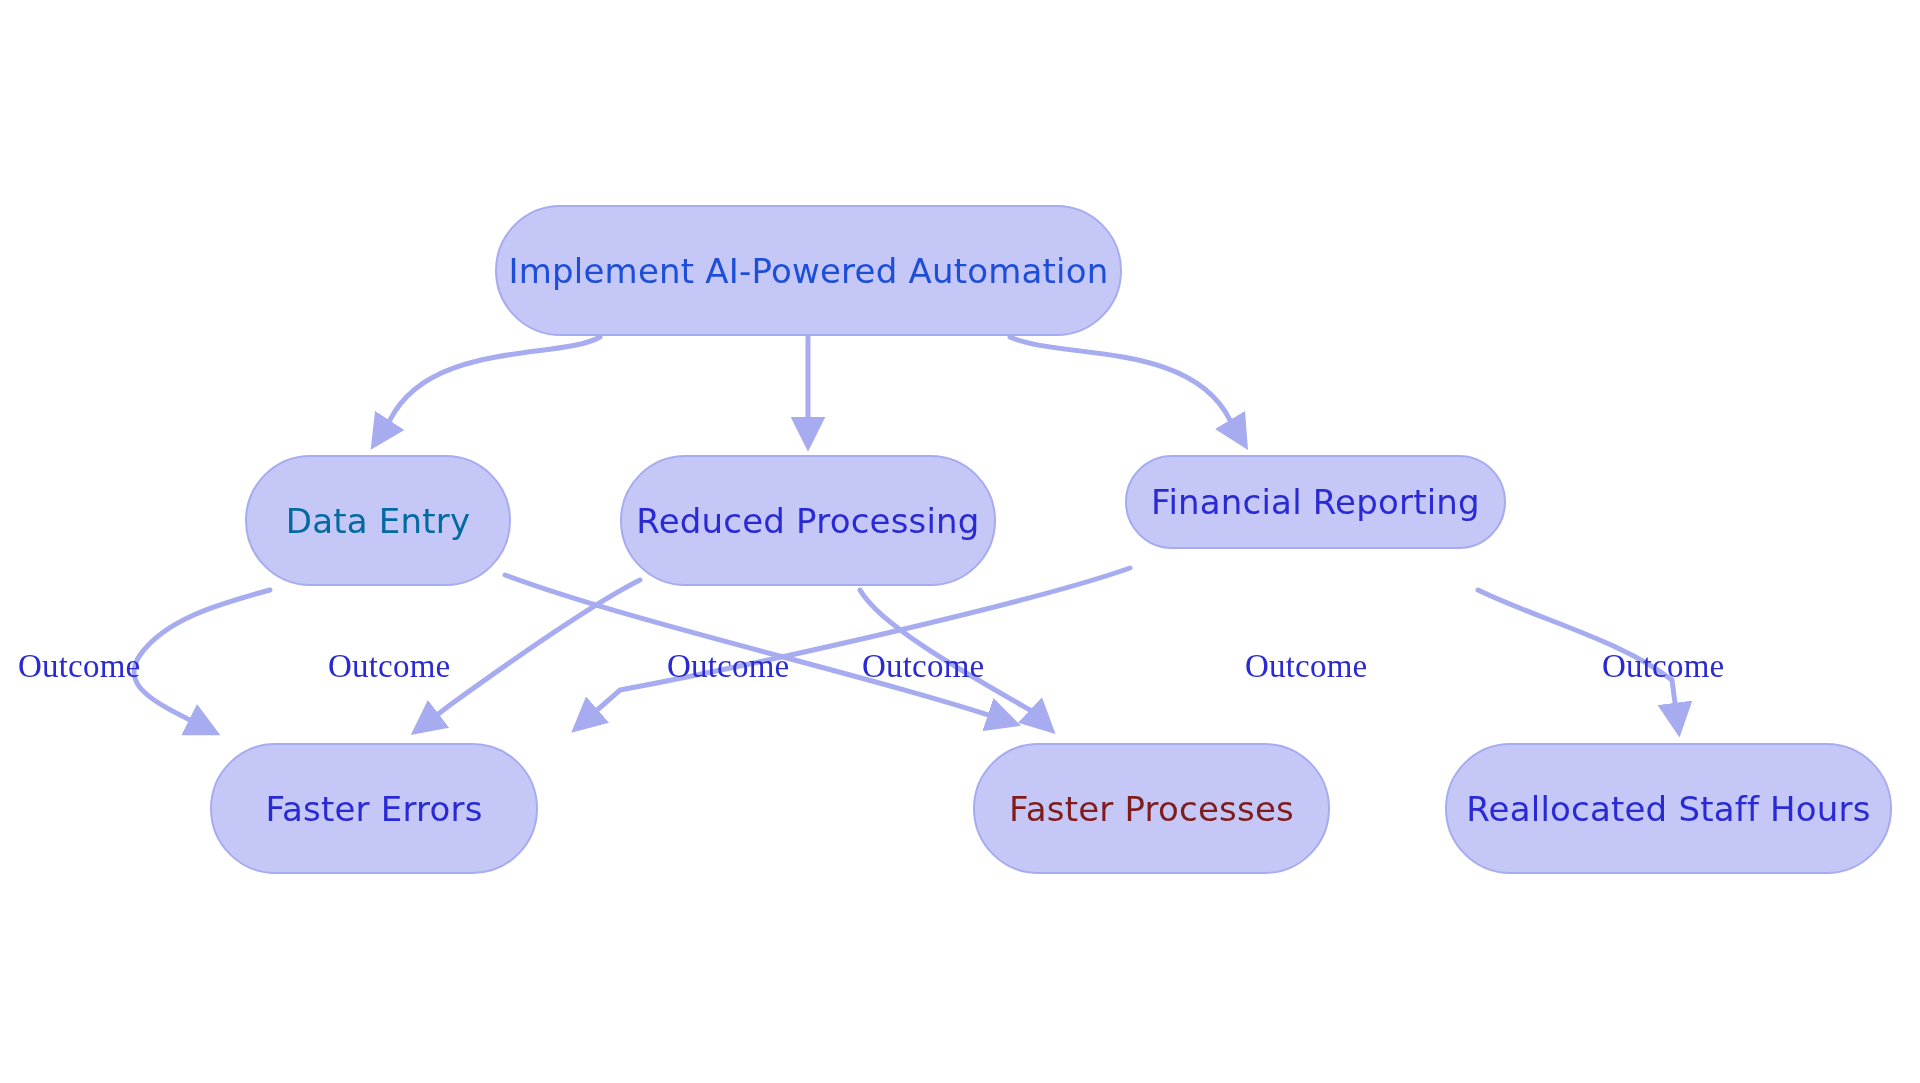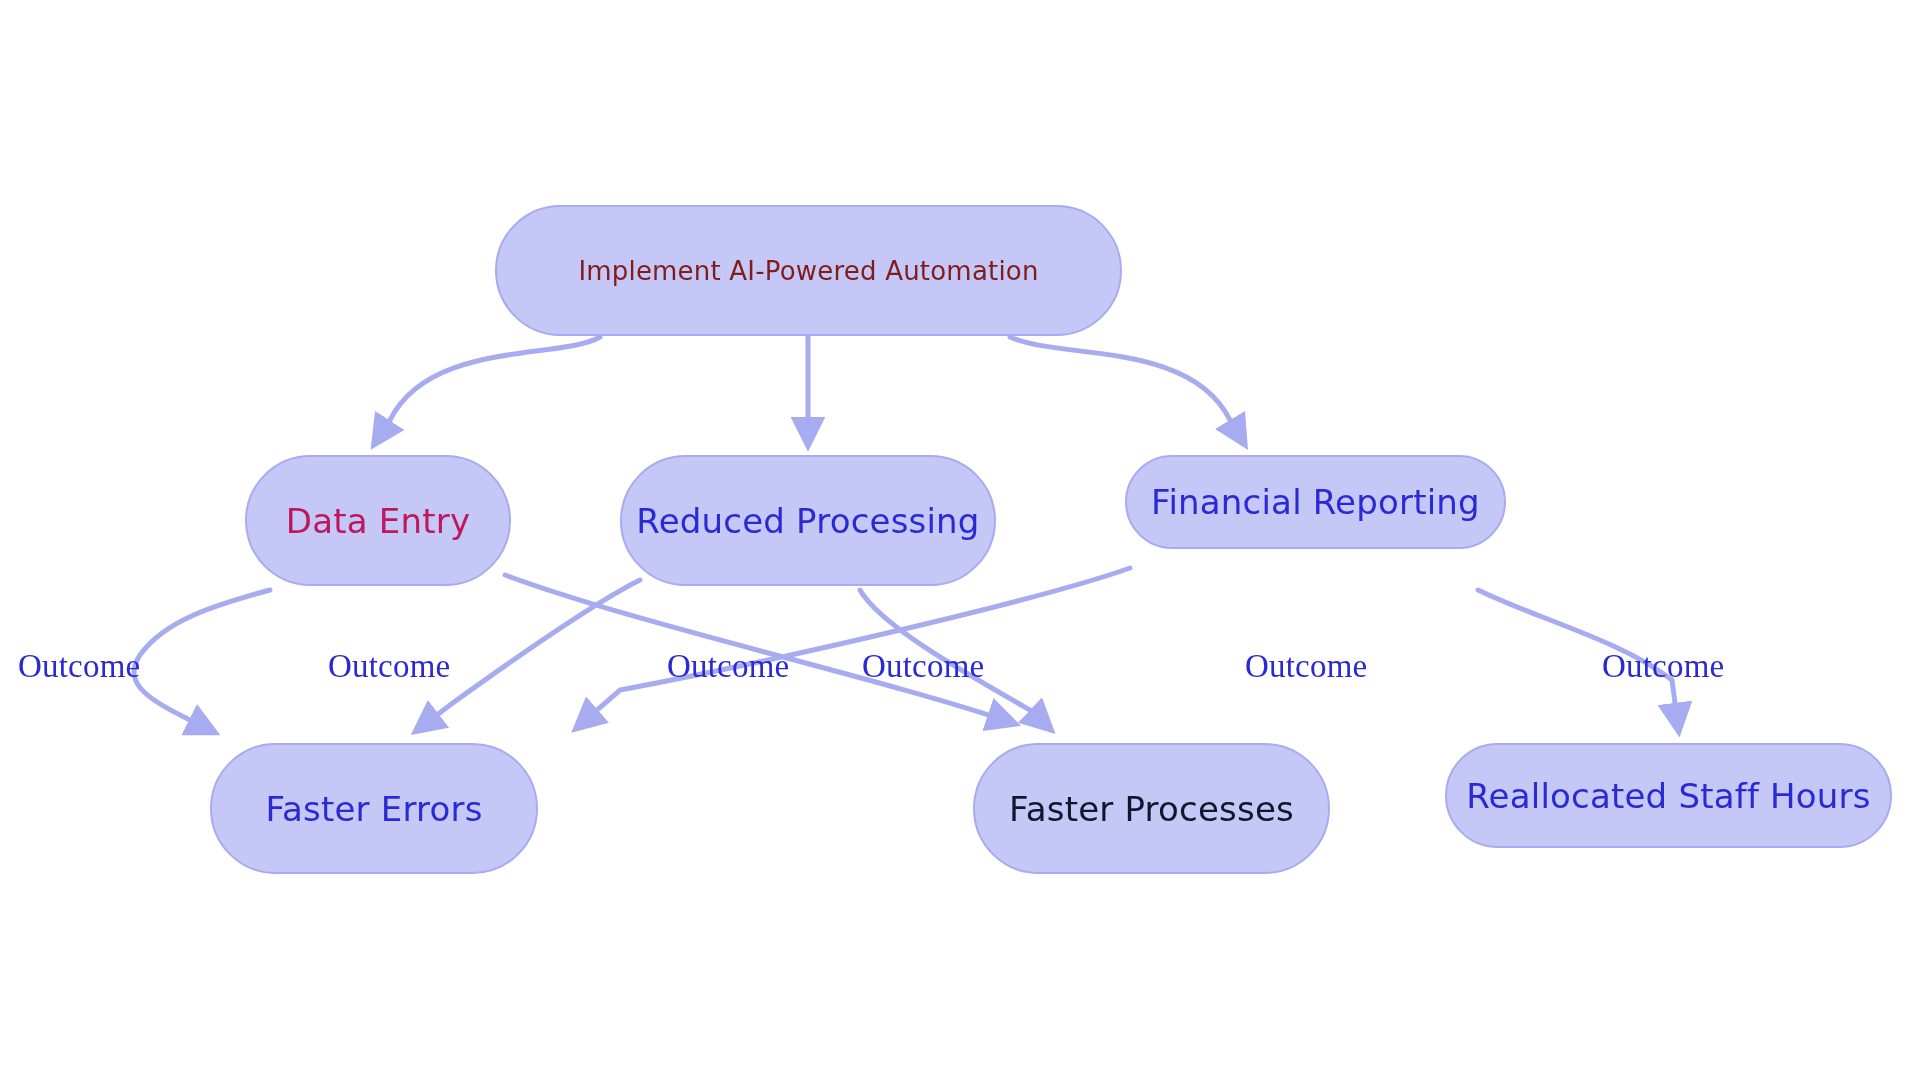--- a/index.html
+++ b/index.html
@@ -70,39 +70,39 @@
         <path d="M 270 590 C 215 605, 165 620, 140 655 C 118 688, 160 705, 210 730" fill="none" stroke="#a7abef" stroke-width="5" stroke-linecap="round" marker-end="url(#arrow)"></path>
         <path d="M 505 575 C 640 625, 870 675, 1010 722" fill="none" stroke="#a7abef" stroke-width="5" stroke-linecap="round" marker-end="url(#arrow)"></path>
         <path d="M 640 580 C 600 600, 540 640, 450 705 L 420 728" fill="none" stroke="#a7abef" stroke-width="5" stroke-linecap="round" marker-end="url(#arrow)"></path>
         <path d="M 860 590 C 880 625, 960 670, 1030 710 L 1047 726" fill="none" stroke="#a7abef" stroke-width="5" stroke-linecap="round" marker-end="url(#arrow)"></path>
         <path d="M 1130 568 C 1040 600, 780 660, 620 690 L 580 725" fill="none" stroke="#a7abef" stroke-width="5" stroke-linecap="round" marker-end="url(#arrow)"></path>
         <path d="M 1478 590 C 1540 620, 1620 640, 1672 680 L 1678 726" fill="none" stroke="#a7abef" stroke-width="5" stroke-linecap="round" marker-end="url(#arrow)"></path>
       </g>
   </svg>
 
   <div id="node-layer">
-      <div class="node" style="left: 495px; top: 205px; width: 627px; height: 131px; font-size: 26px; background: rgb(197, 200, 247); border-color: rgb(167, 171, 239); color: #7f1d1d;">
+      <div class="node" style="left: 495px; top: 205px; width: 627px; height: 131px; font-size: 34px; background: rgb(197, 200, 247); border-color: rgb(167, 171, 239); color: #1d4ed8;">
         <span>Implement AI-Powered Automation</span>
       </div>
-      <div class="node" style="left: 245px; top: 455px; width: 266px; height: 131px; font-size: 34px; background: rgb(197, 200, 247); border-color: rgb(167, 171, 239); color: #be185d;">
+      <div class="node" style="left: 245px; top: 455px; width: 266px; height: 131px; font-size: 34px; background: rgb(197, 200, 247); border-color: rgb(167, 171, 239); color: #0369a1;">
         <span>Data Entry</span>
       </div>
       <div class="node" style="left: 620px; top: 455px; width: 376px; height: 131px; font-size: 34px; background: rgb(197, 200, 247); border-color: rgb(167, 171, 239); color: rgb(42, 42, 212);">
         <span>Reduced Processing</span>
       </div>
       <div class="node" style="left: 1125px; top: 455px; width: 381px; height: 94px; font-size: 34px; background: rgb(197, 200, 247); border-color: rgb(167, 171, 239); color: rgb(42, 42, 212);">
         <span>Financial Reporting</span>
       </div>
       <div class="node" style="left: 210px; top: 743px; width: 328px; height: 131px; font-size: 34px; background: rgb(197, 200, 247); border-color: rgb(167, 171, 239); color: rgb(42, 42, 212);">
         <span>Faster Errors</span>
       </div>
-      <div class="node" style="left: 973px; top: 743px; width: 357px; height: 131px; font-size: 34px; background: rgb(197, 200, 247); border-color: rgb(167, 171, 239); color: #0f172a;">
+      <div class="node" style="left: 973px; top: 743px; width: 357px; height: 131px; font-size: 34px; background: rgb(197, 200, 247); border-color: rgb(167, 171, 239); color: #7f1d1d;">
         <span>Faster Processes</span>
       </div>
-      <div class="node" style="left: 1445px; top: 743px; width: 447px; height: 105px; font-size: 34px; background: rgb(197, 200, 247); border-color: rgb(167, 171, 239); color: rgb(42, 42, 212);">
+      <div class="node" style="left: 1445px; top: 743px; width: 447px; height: 131px; font-size: 34px; background: rgb(197, 200, 247); border-color: rgb(167, 171, 239); color: rgb(42, 42, 212);">
         <span>Reallocated Staff Hours</span>
       </div>
     </div>
   <div id="label-layer">
       <div class="edge-label" style="left: 18px; top: 648px; color: rgb(42, 42, 212);">Outcome</div>
       <div class="edge-label" style="left: 328px; top: 648px; color: rgb(42, 42, 212);">Outcome</div>
       <div class="edge-label" style="left: 667px; top: 648px; color: rgb(42, 42, 212);">Outcome</div>
       <div class="edge-label" style="left: 862px; top: 648px; color: rgb(42, 42, 212);">Outcome</div>
       <div class="edge-label" style="left: 1245px; top: 648px; color: rgb(42, 42, 212);">Outcome</div>
       <div class="edge-label" style="left: 1602px; top: 648px; color: rgb(42, 42, 212);">Outcome</div>

